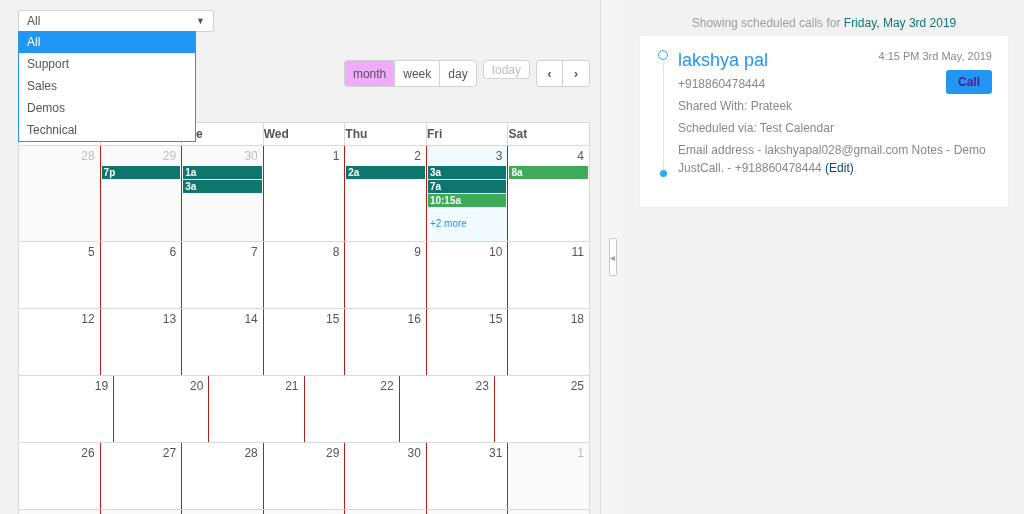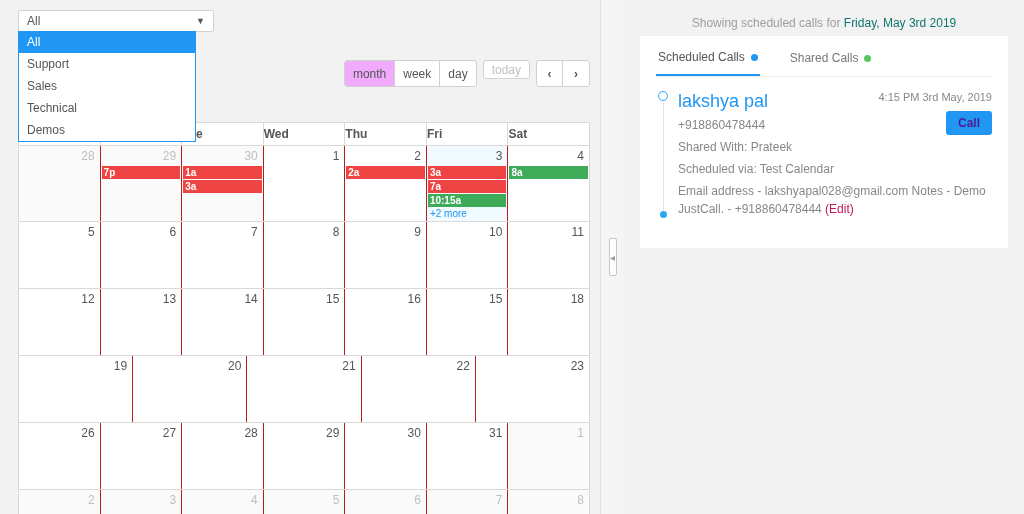--- a/index.html
+++ b/index.html
@@ -37,23 +37,23 @@
   .cal-head .day:last-child { border-right:none; }
   .cal-rows { }
   .cal-row { display:flex; border-bottom:1px solid #d9d9d9; min-height:67px; align-items:stretch; }
   .cell { flex:1; border-right:1px solid #b91c1c; position:relative; padding:1px 1px; display:flex; flex-direction:column; background:#fff; }
   .cell:last-child { border-right:none; }
   .cell.othermonth { background:#fafafa; }
   .cell.today { background:#f0faff; }
   .date { text-align:right; padding:2px 4px 2px 0; font-size:12px; color:#555; }
   .othermonth .date { color:#bfbfbf; }
   .evt { font-size:10px; color:#fff; padding:1px 2px; margin-top:1px; font-weight:bold; border-radius:0; }
-  .red { background:#ef4444; }
+  .red { background:#0f766e; }
   .green { background:#3faa58; }
-  .more { font-size:10px; color:#2196f3; padding:1px 2px; }
+  .more { font-size:10px; color:#2196f3; padding:11px 2px; }
 
   
   .r-head { text-align:center; color:#9e9e9e; font-size:12px; padding:4px 0 6px 0; }
   .r-head .date-lbl { color:#0f766e; }
   .card { background:#fff; border-radius:2px; padding:14px 16px 30px 16px; box-shadow:0 0 2px rgba(0,0,0,.06); }
   .tabs { display:flex; gap:28px; border-bottom:1px solid #ededed; margin-bottom:14px; }
   .tab { padding:0 2px 10px 2px; font-size:12px; color:#777; cursor:pointer; display:flex; align-items:center; gap:6px; }
   .tab.active { border-bottom:2px solid #2196f3; color:#555; }
   .dot { width:7px; height:7px; border-radius:50%; display:inline-block; }
   .dot-blue { background:#2196f3; }
@@ -63,39 +63,39 @@
   .tl-rail { width:14px; display:flex; flex-direction:column; align-items:center; }
   .tl-circle { width:10px; height:10px; border:1px solid #29a9f2; border-radius:50%; background:#fff; }
   .tl-line { width:1px; flex:1; background:#cfeafd; margin-top:2px; }
   .tl-end { width:7px; height:7px; border-radius:50%; background:#29a9f2; margin-top:-1px; }
 
   .entry { flex:1; position:relative; font-size:12px; }
   .entry .name { color:#2196f3; font-size:18px; }
   .entry .meta { color:#888; margin-top:4px; line-height:1.5; }
   .entry .time { position:absolute; top:0; right:0; color:#888; font-size:11px; }
   .call-btn { position:absolute; top:20px; right:0; background:#2196f3; color:#4c1d95; border:none; border-radius:3px; padding:5px 12px; font-weight:bold; font-size:12px; cursor:pointer; }
-  .edit { color:#be185d; cursor:pointer; }
+  .edit { color:#0c4a6e; cursor:pointer; }
 </style>
 </head>
 <body>
 
 <div class="app">
   <div class="left">
 
     <div class="filter-wrap">
       <div class="filter-select">
         <span>All</span>
         <span class="caret">▼</span>
       </div>
       <div class="filter-menu" id="filter-menu">
           <div class="opt sel">All</div>
           <div class="opt">Support</div>
           <div class="opt">Sales</div>
+          <div class="opt">Demos</div>
           <div class="opt">Technical</div>
-          <div class="opt">Demos</div>
         </div>
     </div>
 
     <div class="toolbar">
       <div class="btn-group">
         <div class="btn active">month</div>
         <div class="btn">week</div>
         <div class="btn">day</div>
       </div>
       <div class="btn-single">today</div>
@@ -203,20 +203,23 @@
             </div>
             <div class="cell">
               <div class="date">21</div>
             </div>
             <div class="cell">
               <div class="date">22</div>
             </div>
             <div class="cell">
               <div class="date">23</div>
             </div>
+            <div class="cell">
+              <div class="date">25</div>
+            </div>
           </div>
           <div class="cal-row">
             <div class="cell">
               <div class="date">26</div>
             </div>
             <div class="cell">
               <div class="date">27</div>
             </div>
             <div class="cell">
               <div class="date">28</div>
@@ -265,30 +268,20 @@
     <div class="divider">
       <div class="chev">◂</div>
       <div class="handle"></div>
     </div>
     <div class="right">
       <div class="r-head">
         <span>Showing scheduled calls for </span>
         <span class="date-lbl">Friday, May 3rd 2019</span>
       </div>
       <div class="card">
-        <div class="tabs">
-          <div class="tab active">
-            <span>Scheduled Calls</span>
-            <span class="dot dot-blue"></span>
-          </div>
-          <div class="tab">
-            <span>Shared Calls</span>
-            <span class="dot dot-green"></span>
-          </div>
-        </div>
 
         <div class="timeline">
           <div class="tl-rail">
             <div class="tl-circle"></div>
             <div class="tl-line"></div>
             <div class="tl-end"></div>
           </div>
           <div class="entry">
             <div class="name">lakshya pal</div>
             <div class="time">4:15 PM 3rd May, 2019</div>

